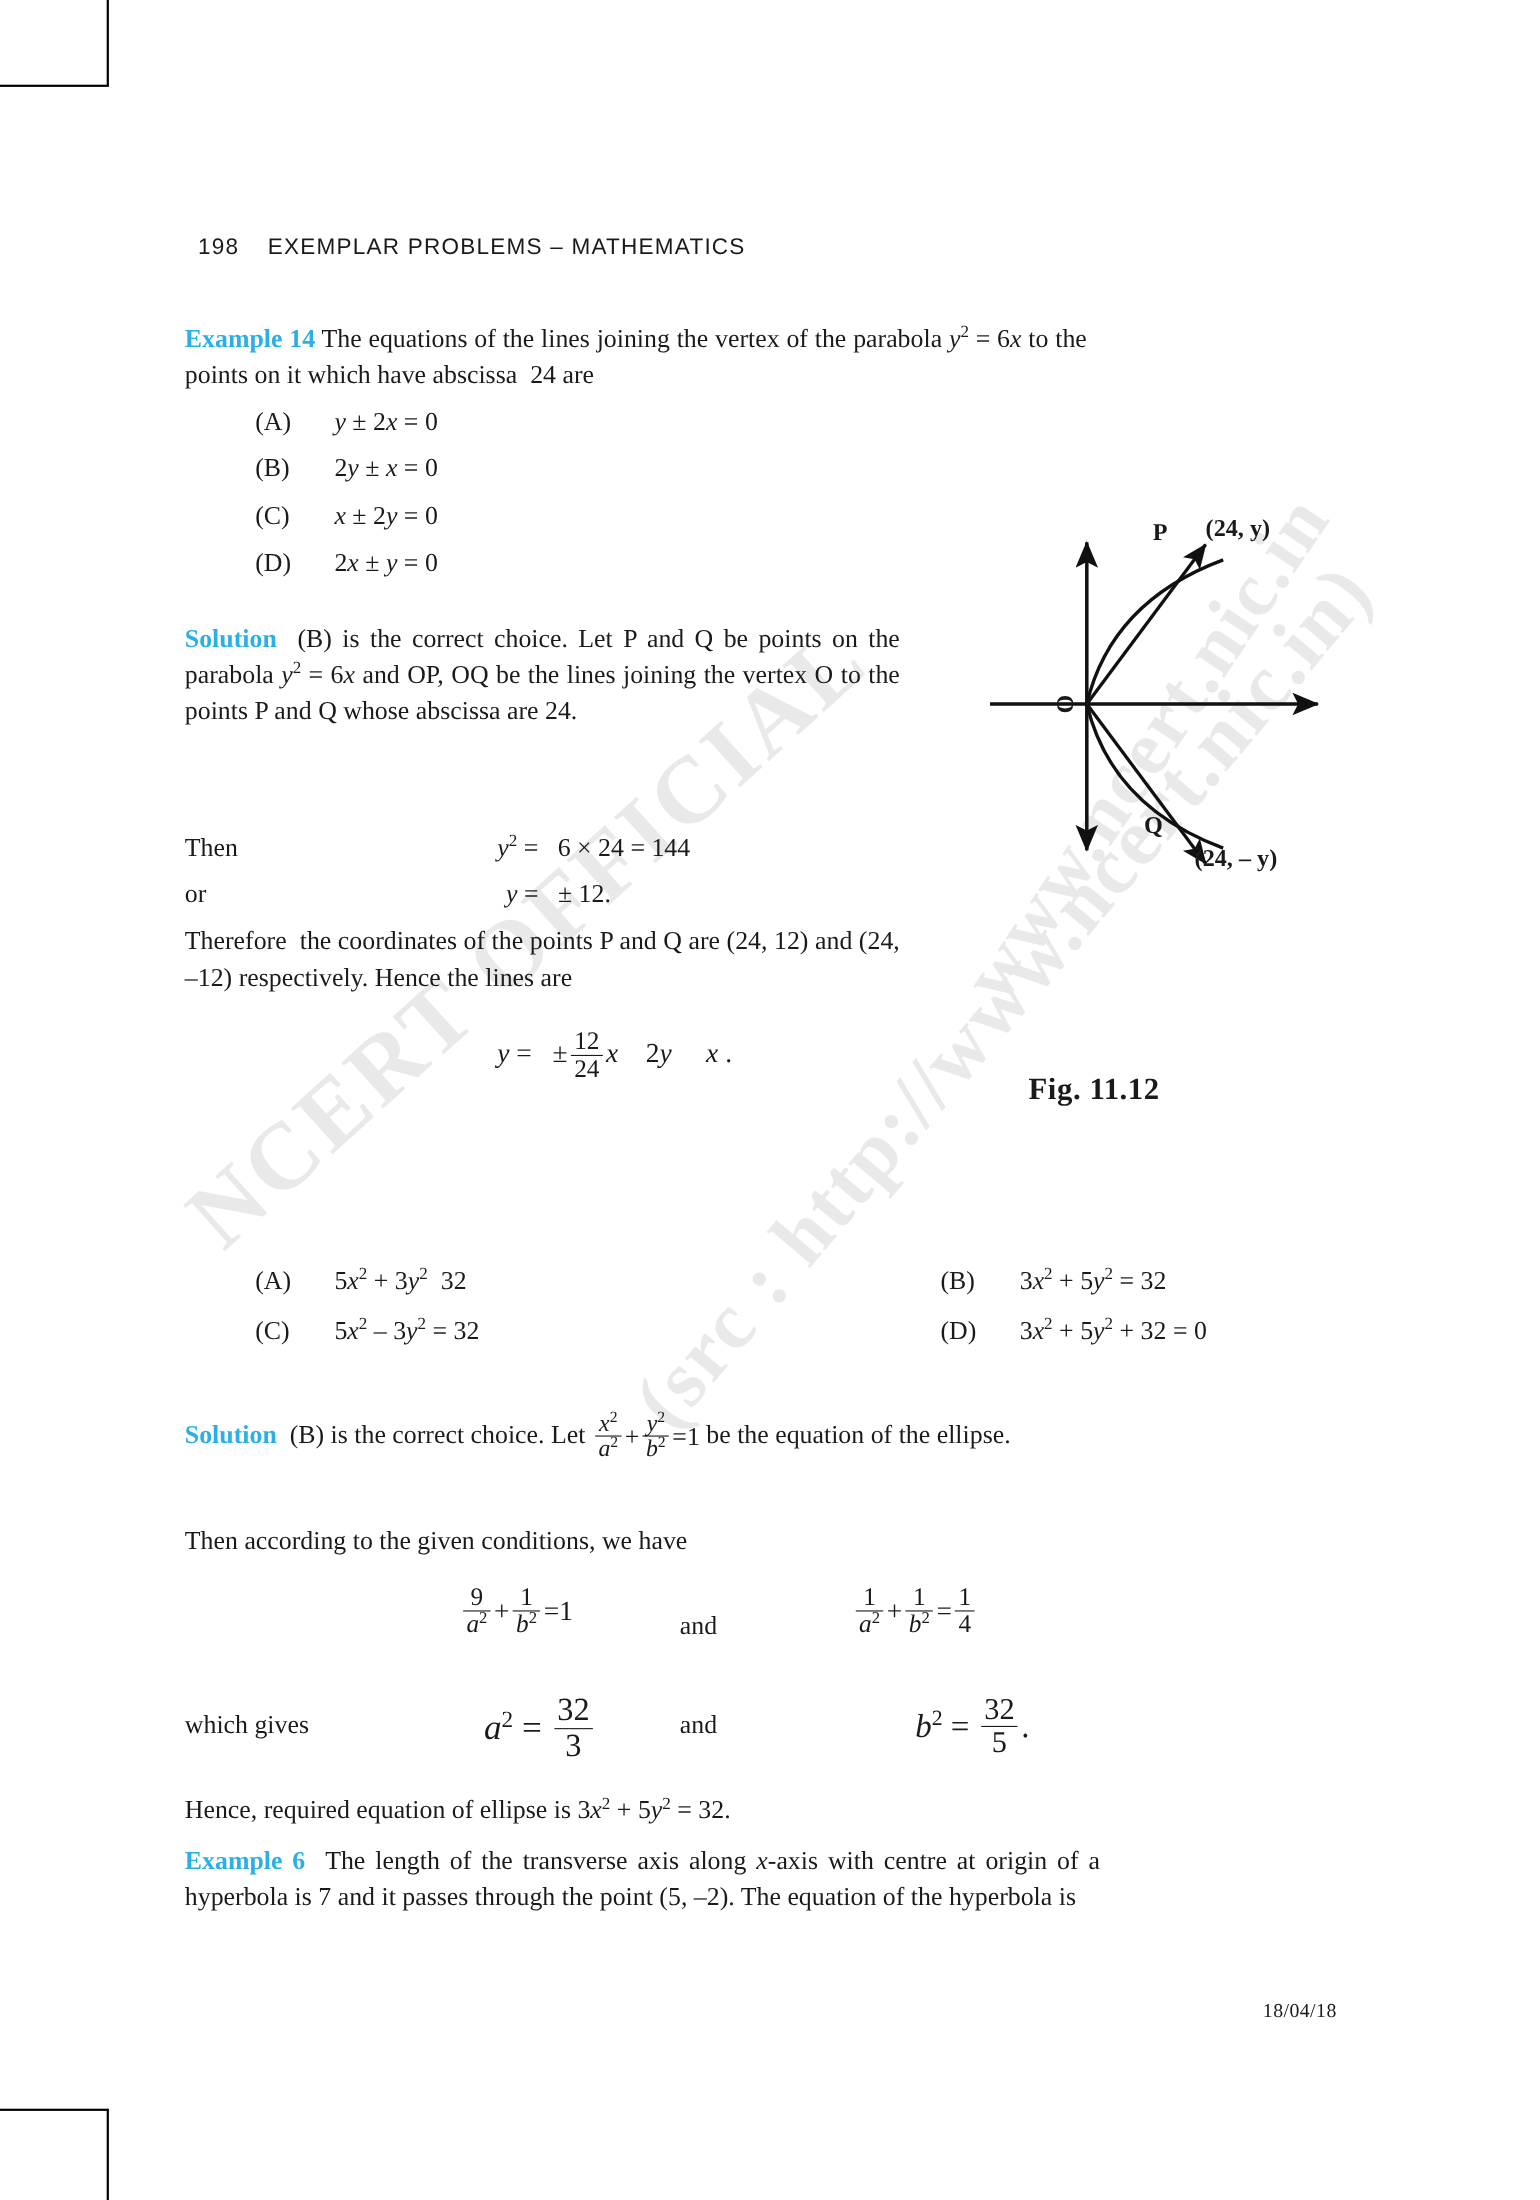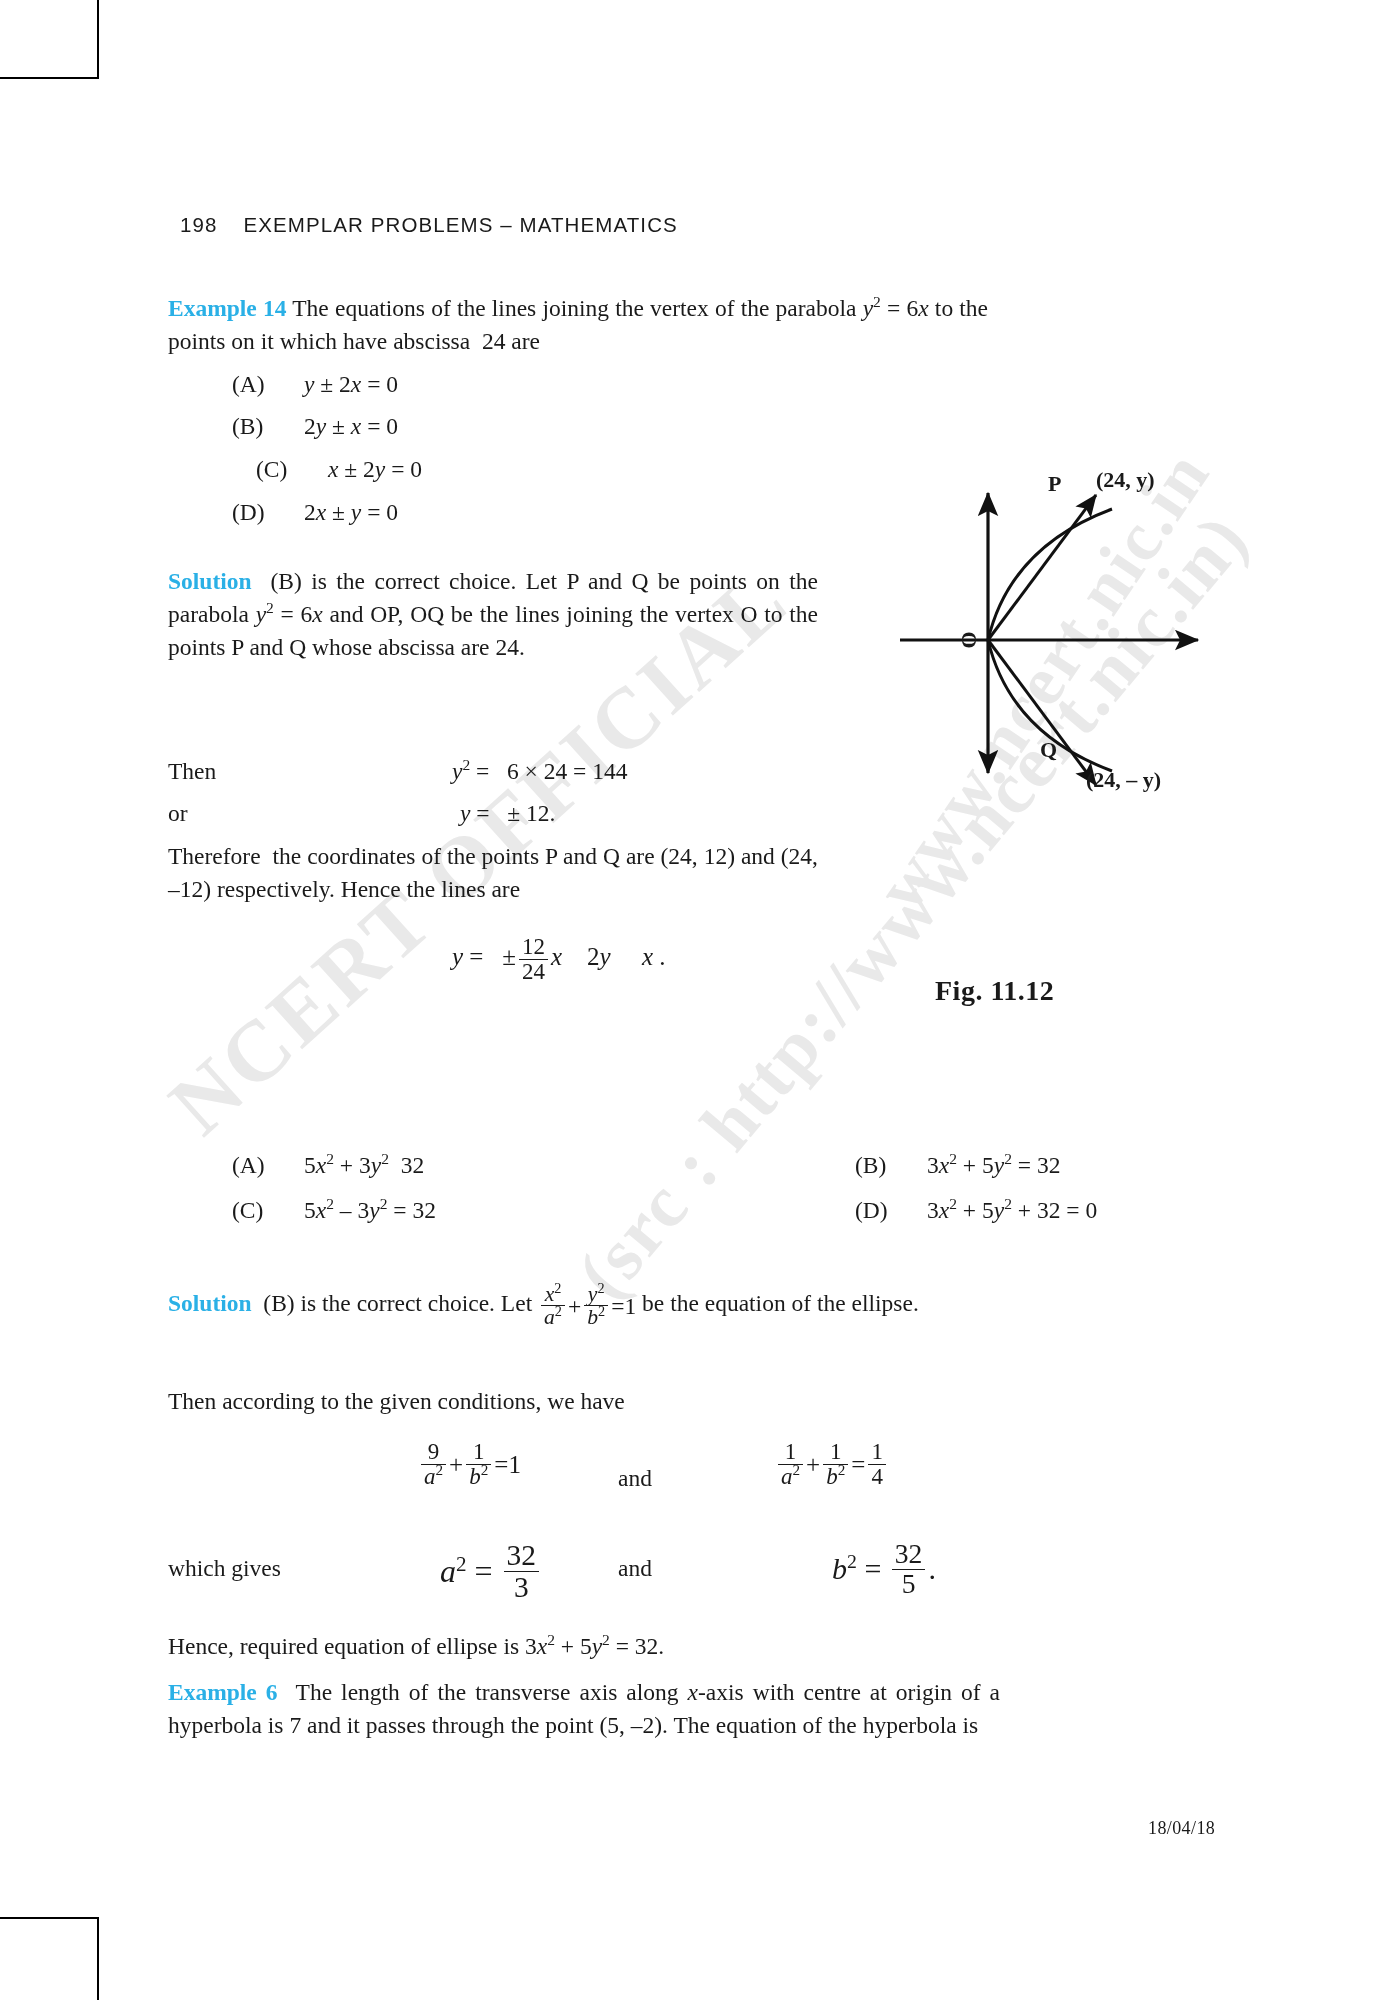--- a/index.html
+++ b/index.html
@@ -100,21 +100,21 @@
         points on it which have abscissa&nbsp; 24 are
       </span>
     </div>
 
     <div class="opt" style="left:232px;top:371px;">
       <span class="k">(A)</span><span><i>y</i> ± 2<i>x</i> = 0</span>
     </div>
     <div class="opt" style="left:232px;top:413px;">
       <span class="k">(B)</span><span>2<i>y</i> ± <i>x</i> = 0</span>
     </div>
-    <div class="opt" style="left:232px;top:456px;margin-left:24px;">
+    <div class="opt" style="left:232px;top:456px;">
       <span class="k">(C)</span><span><i>x</i> ± 2<i>y</i> = 0</span>
     </div>
     <div class="opt" style="left:232px;top:499px;">
       <span class="k">(D)</span><span>2<i>x</i> ± <i>y</i> = 0</span>
     </div>
 
     <div class="blk para" style="left:168px;top:565px;width:650px;">
       <span class="lbl">Solution</span>
       <span>
         &nbsp;(B) is the correct choice. Let P and Q be

